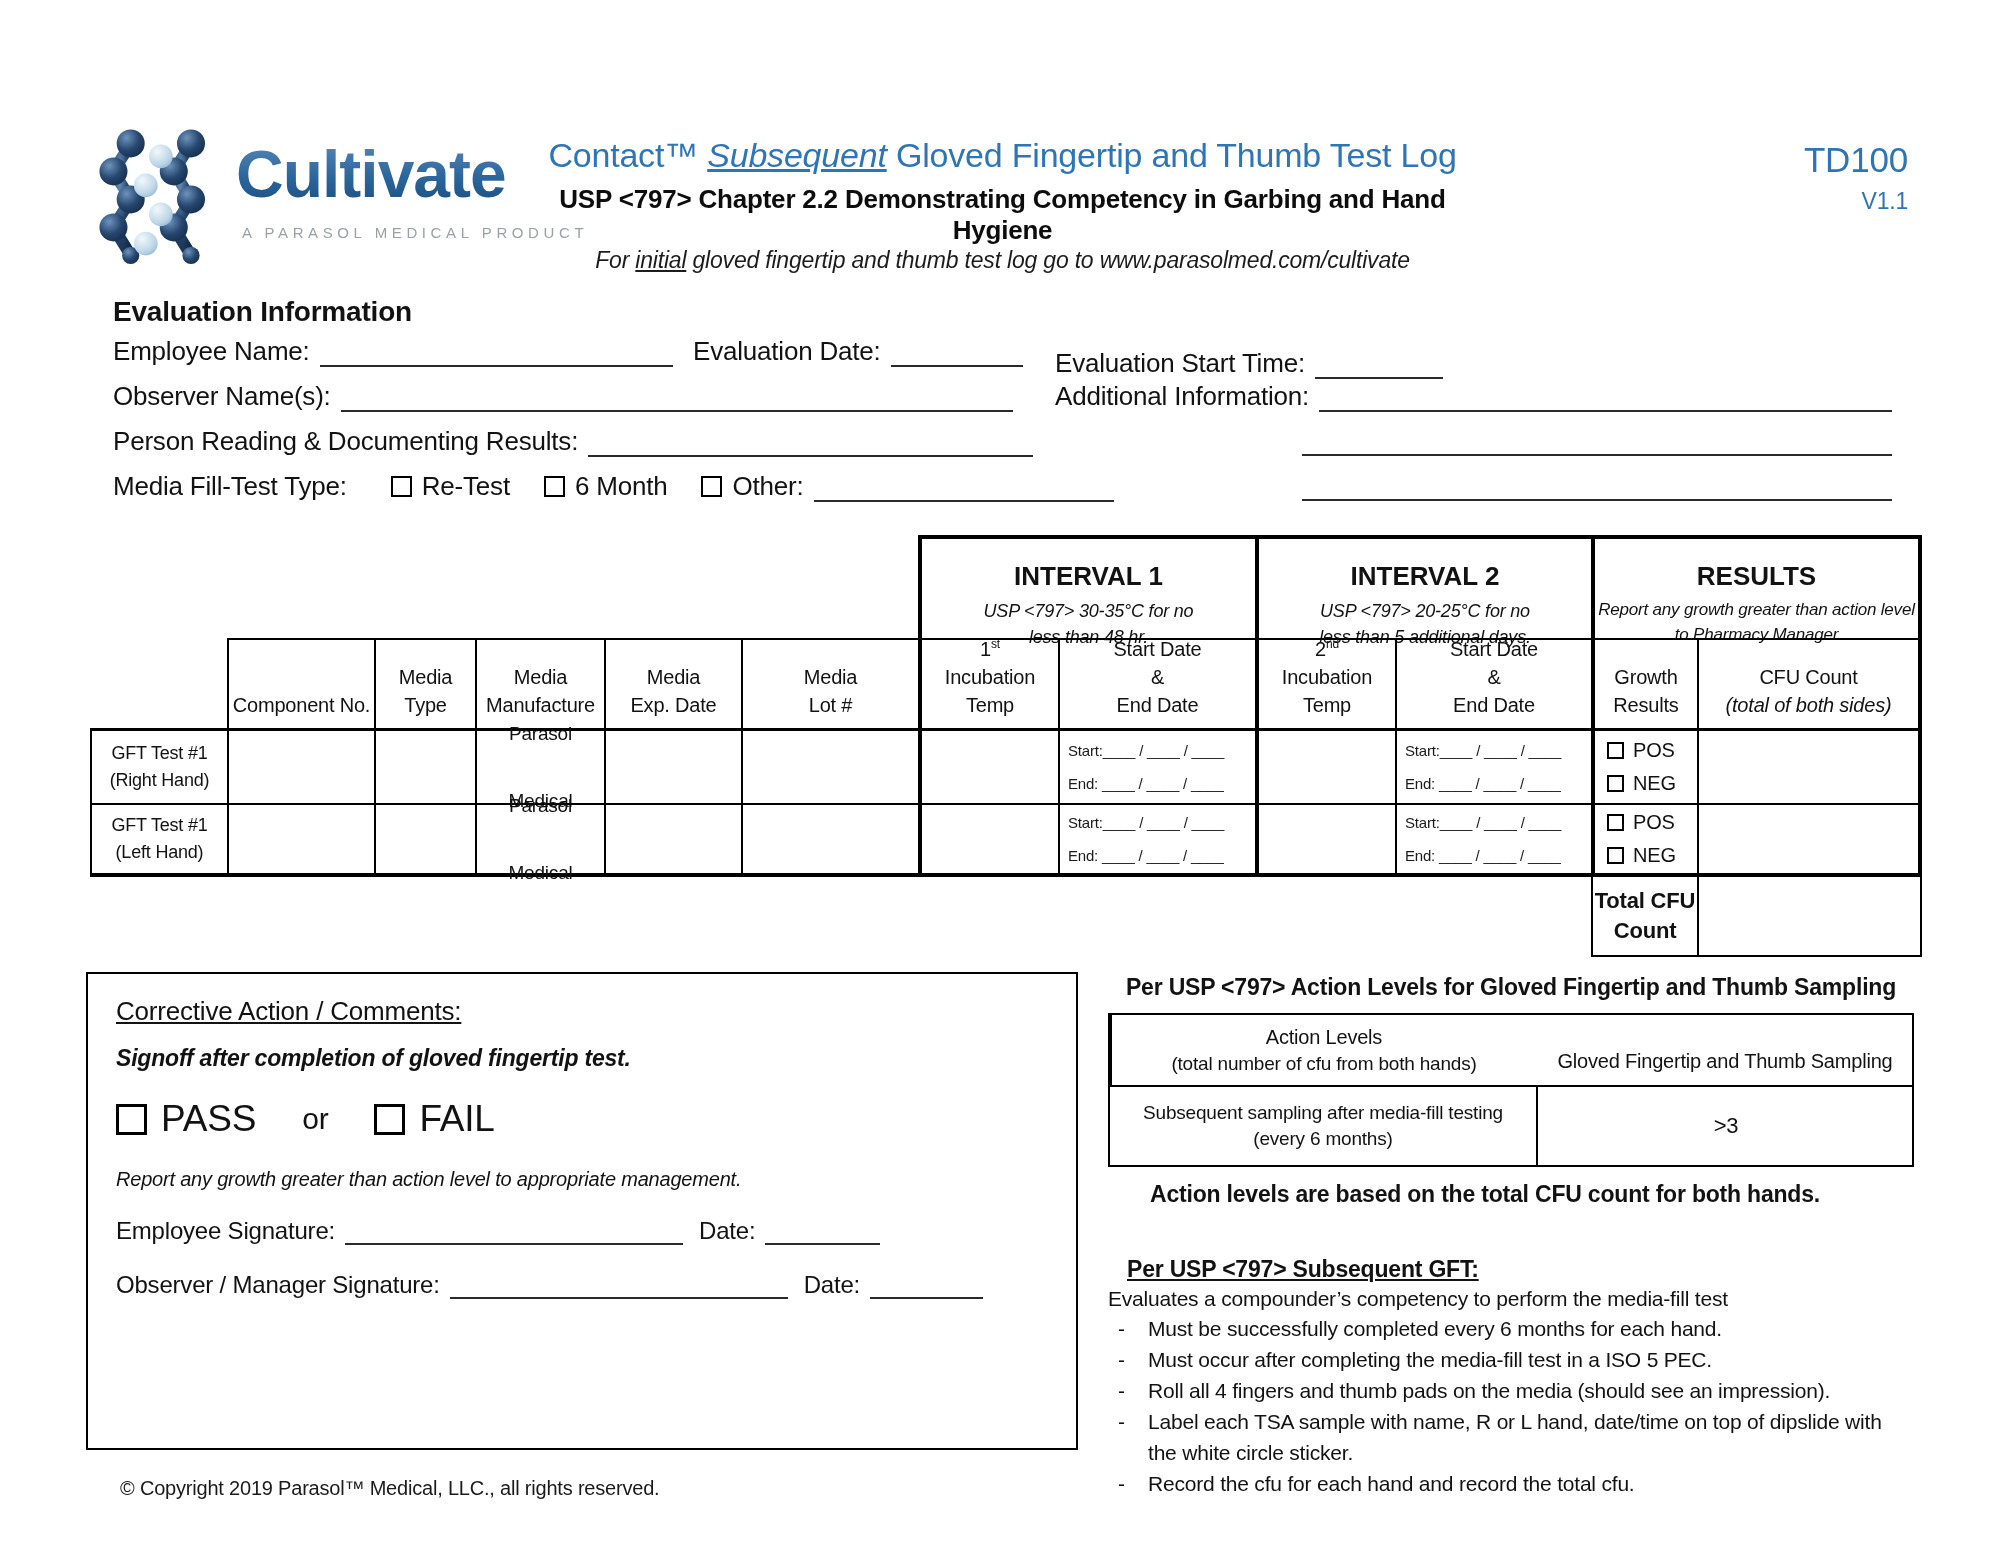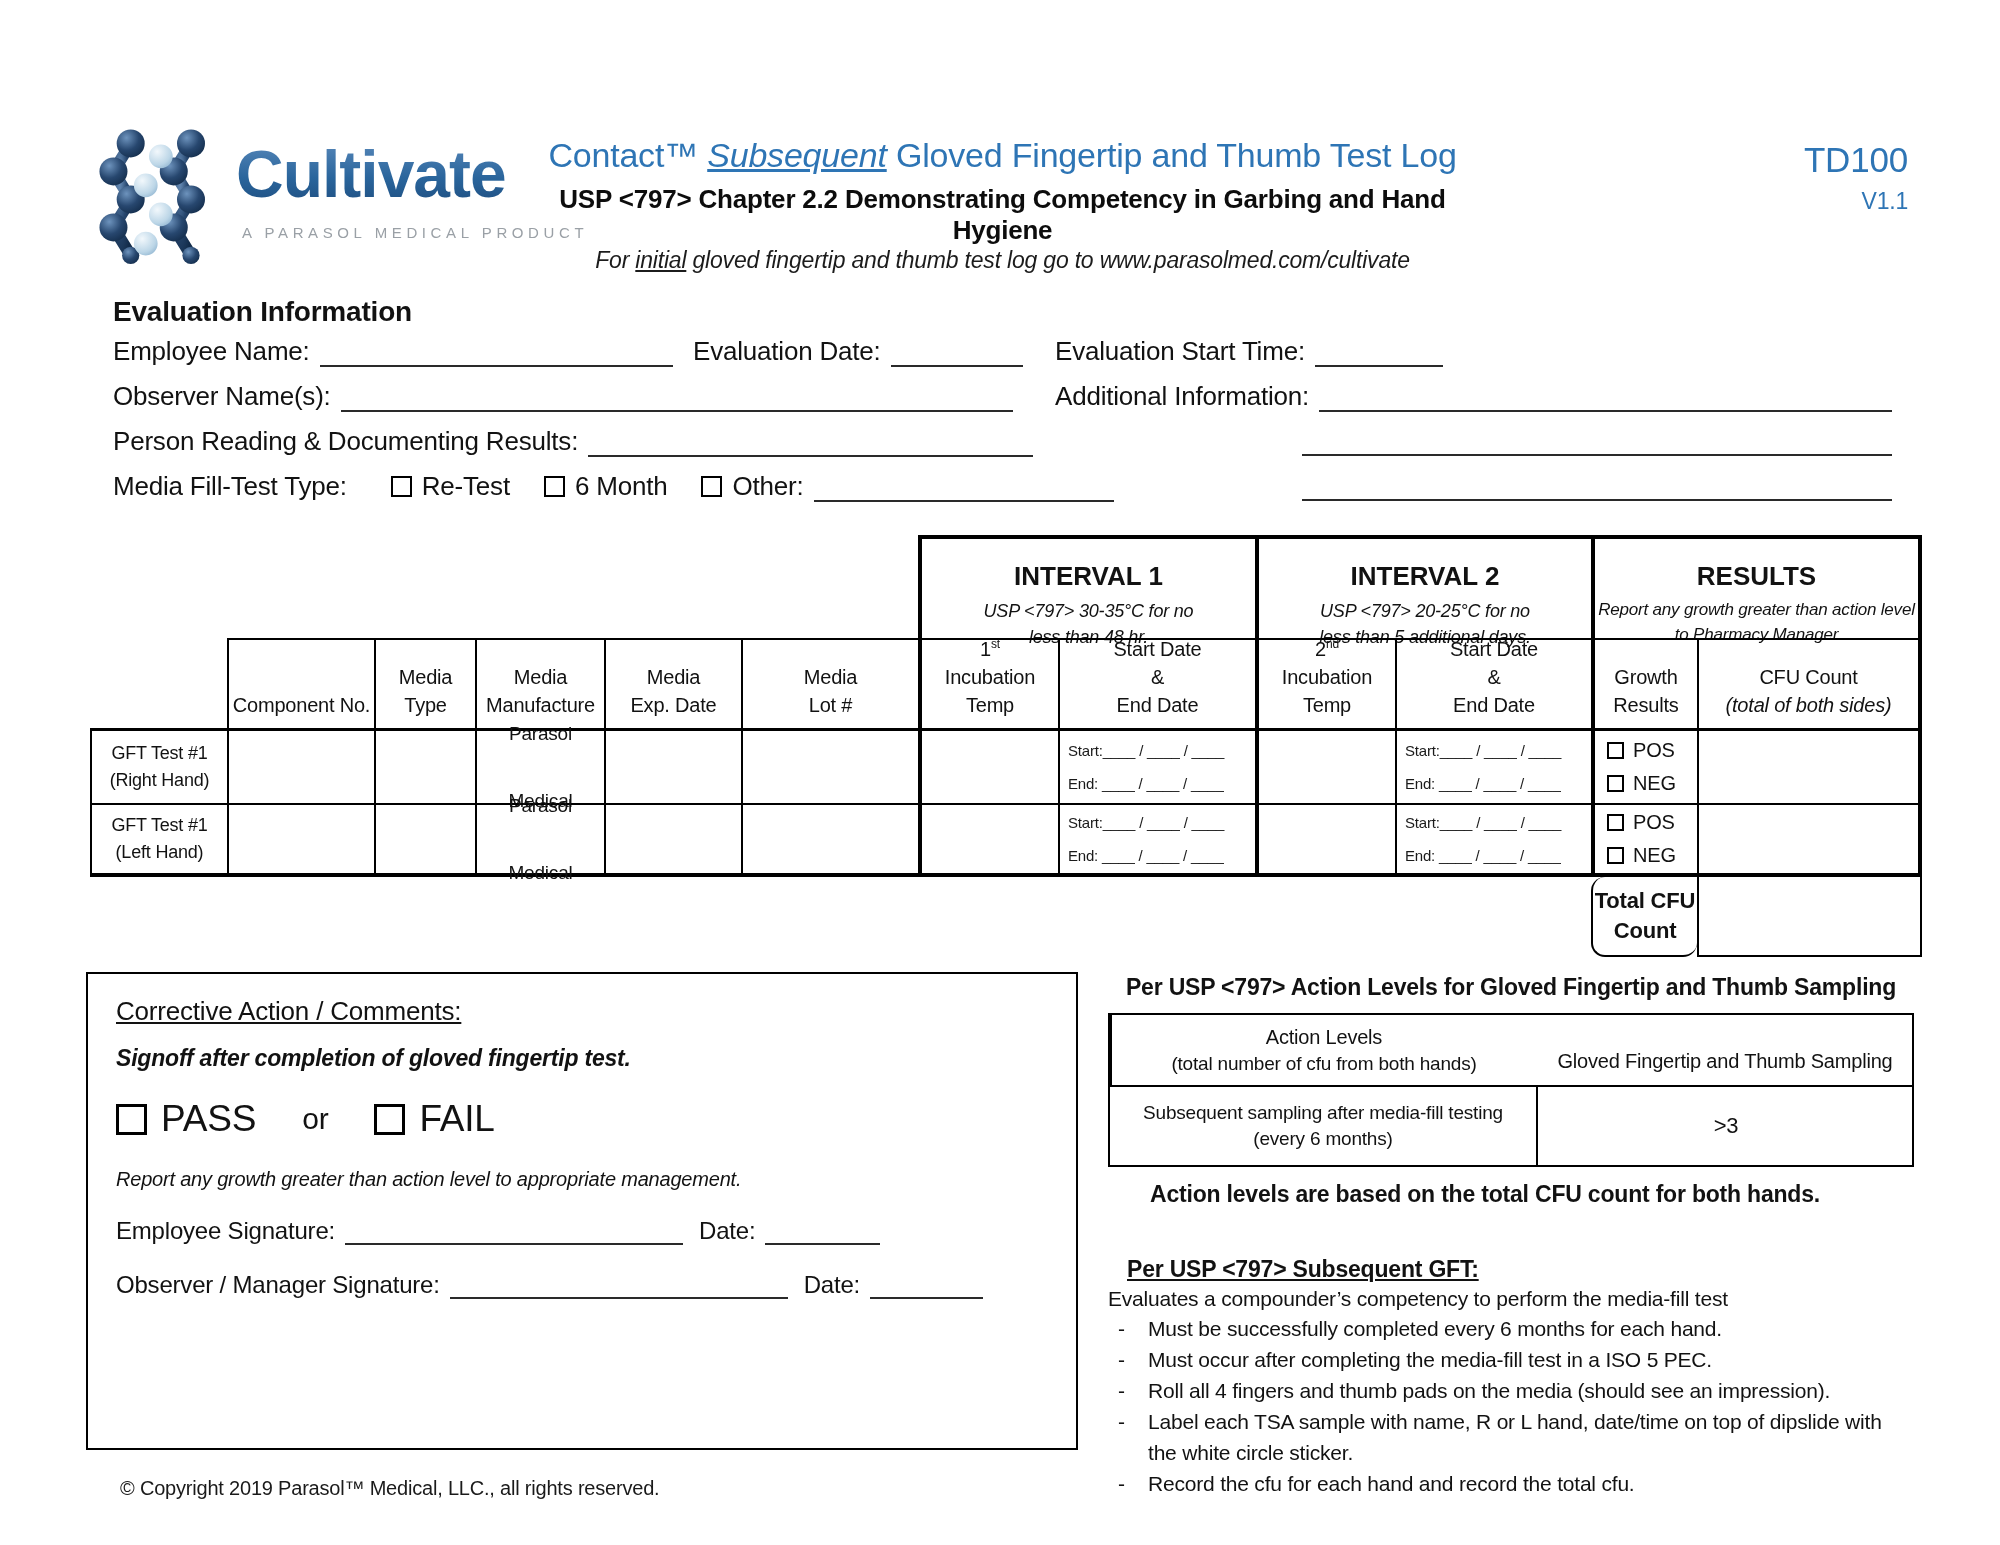--- a/index.html
+++ b/index.html
@@ -68,21 +68,21 @@
   .hcell { font-size:20px; line-height:1.4; justify-content:flex-end; padding-bottom:9px; }
   .hcell sup { font-size:12px; vertical-align:super; }
   .hcell .cfu-sub { font-style:italic; }
 
   .rowlab { font-size:18px; line-height:1.5; }
   .manu   { font-size:19px; line-height:1.45;gap:39px; }
   .datecell { align-items:flex-start; justify-content:center; gap:16px; padding-left:8px;
               font-size:15px; color:#1a1a1a; text-align:left; }
   .pncell { align-items:flex-start; justify-content:center; gap:10px; padding-left:12px; }
   .pn { display:flex; align-items:center; gap:9px; font-size:20px; }
-  .totlab { font-size:22px; font-weight:bold; line-height:1.35;border-radius:14px; }
+  .totlab { font-size:22px; font-weight:bold; line-height:1.35; }
 
   
   .cbox { border:2px solid #000; padding:22px 28px; }
   .cbox-h { font-size:26px; text-decoration:underline; }
   .signoff { font-size:23px; font-weight:bold; font-style:italic; margin-top:18px; }
   .passfail { display:flex; align-items:center; margin-top:26px; font-size:37px; }
   .passfail .word { margin-left:14px; }
   .passfail .or { font-size:30px; margin:0 46px; }
   .cbox-note { font-size:20px; font-style:italic; margin-top:28px; }
   .sigrow { display:flex; align-items:flex-end; font-size:24px; margin-top:26px; }
@@ -165,21 +165,21 @@
 <div class="abs section-h" style="left:113px;top:296px">Evaluation Information</div>
 
 <div class="fline" style="left:113px;top:336px;width:560px">
   <span class="lbl">Employee Name:</span>
   <span class="uline"></span>
 </div>
 <div class="fline" style="left:693px;top:336px;width:330px">
   <span class="lbl">Evaluation Date:</span>
   <span class="uline"></span>
 </div>
-<div class="fline" style="left:1055px;top:336px;width:388px">
+<div class="fline" style="left:1055px;top:348px;width:388px">
   <span class="lbl">Evaluation Start Time:</span>
   <span class="uline"></span>
 </div>
 
 <div class="fline" style="left:113px;top:381px;width:900px">
   <span class="lbl">Observer Name(s):</span>
   <span class="uline"></span>
 </div>
 <div class="fline" style="left:1055px;top:381px;width:837px">
   <span class="lbl">Additional Information:</span>

